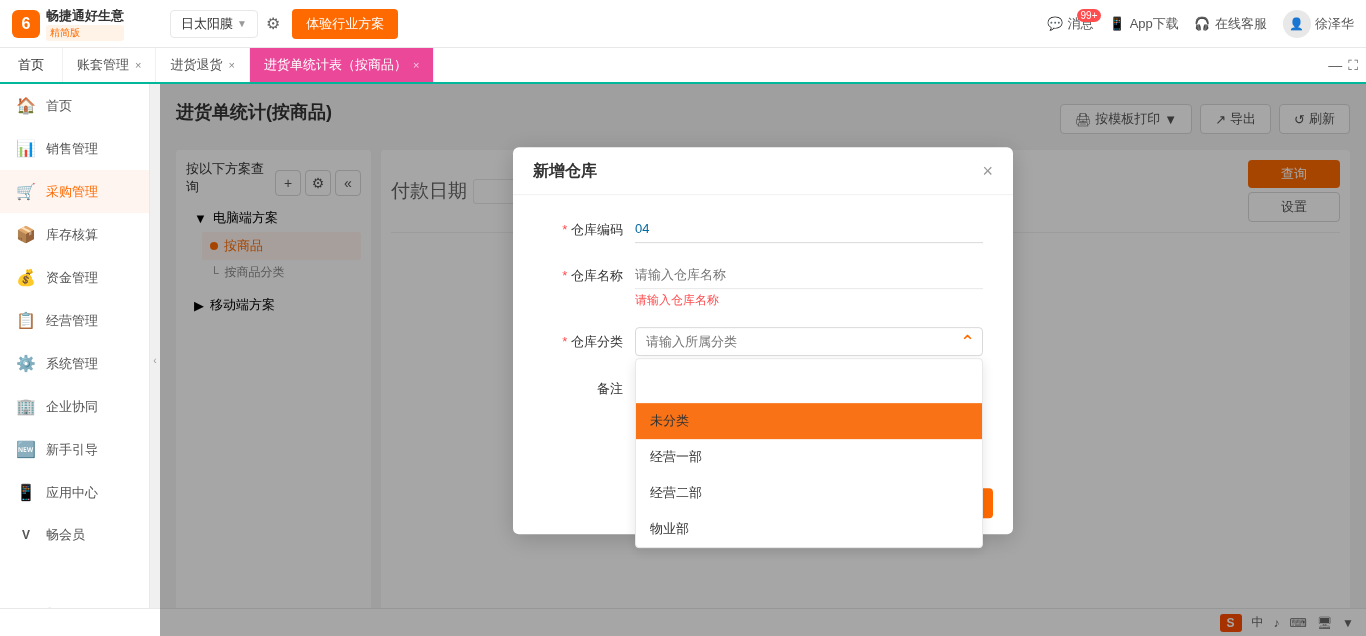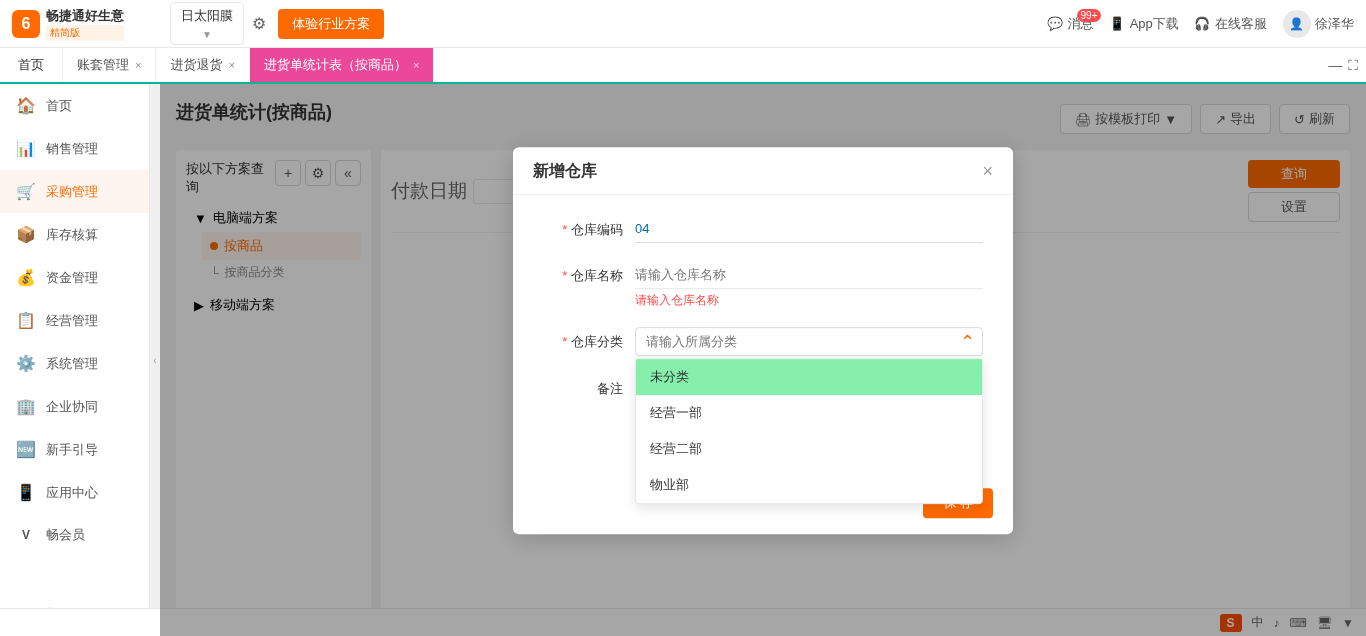--- a/index.html
+++ b/index.html
@@ -27,21 +27,21 @@
       background: #ff6a00;
       border-radius: 6px;
       display: flex; align-items: center; justify-content: center;
       color: #fff; font-size: 16px; font-weight: bold;
     }
     .logo-badge { font-size: 10px; color: #ff6a00; background: #fff3e8; padding: 1px 4px; border-radius: 3px; }
     .header-selector {
       display: flex; align-items: center; gap: 4px;
       border: 1px solid #e8e8e8; border-radius: 4px;
       padding: 4px 10px; font-size: 13px; color: #333;
-      cursor: pointer; margin-left: 8px; flex-direction: column;
+      cursor: pointer; margin-left: 8px;
     }
     .header-selector .arrow { color: #999; font-size: 10px; }
     .header-gear { margin-left: 8px; color: #666; cursor: pointer; font-size: 16px; }
     .trial-btn {
       margin-left: 12px;
       background: #ff6a00; color: #fff;
       border: none; border-radius: 4px;
       padding: 6px 14px; font-size: 13px; cursor: pointer;
     }
     .header-right {
@@ -168,21 +168,21 @@
       border-radius: 4px;
       box-shadow: 0 4px 12px rgba(0,0,0,0.1);
       z-index: 300;
       margin-top: 2px;
     }
     .dropdown-item {
       padding: 9px 14px;
       font-size: 13px; color: #333;
       cursor: pointer;
     }
-    .dropdown-item.highlighted { background: #86efac; }
+    .dropdown-item.highlighted { background: #f97316; margin-top: 44px; }
 
     
     .form-textarea {
       width: 100%; border: 1px solid #d9d9d9; border-radius: 4px;
       padding: 6px 10px; font-size: 13px; color: #333; outline: none;
       resize: none; height: 60px;
     }
 
     
     .modal-footer {
@@ -339,21 +339,21 @@
         <button class="action-btn btn-refresh">
           <span>↺</span>
           <span>刷新</span>
         </button>
       </div>
     </div>
 
     <div style="display:flex;gap:10px;height:calc(100% - 50px);">
 
       <div style="width:195px;background:#fff;border-radius:4px;padding:10px;flex-shrink:0;">
-        <div style="display:flex;align-items:flex-start;justify-content:space-between;margin-bottom:8px;">
+        <div style="display:flex;align-items:flex-end;justify-content:space-between;margin-bottom:8px;">
           <span style="font-size:13px;color:#333;">按以下方案查询</span>
           <div style="display:flex;gap:4px;">
             <div class="icon-btn">+</div>
             <div class="icon-btn">⚙</div>
             <div class="icon-btn">«</div>
           </div>
         </div>
 
         <div class="tree-item">
           <span>▼</span>

